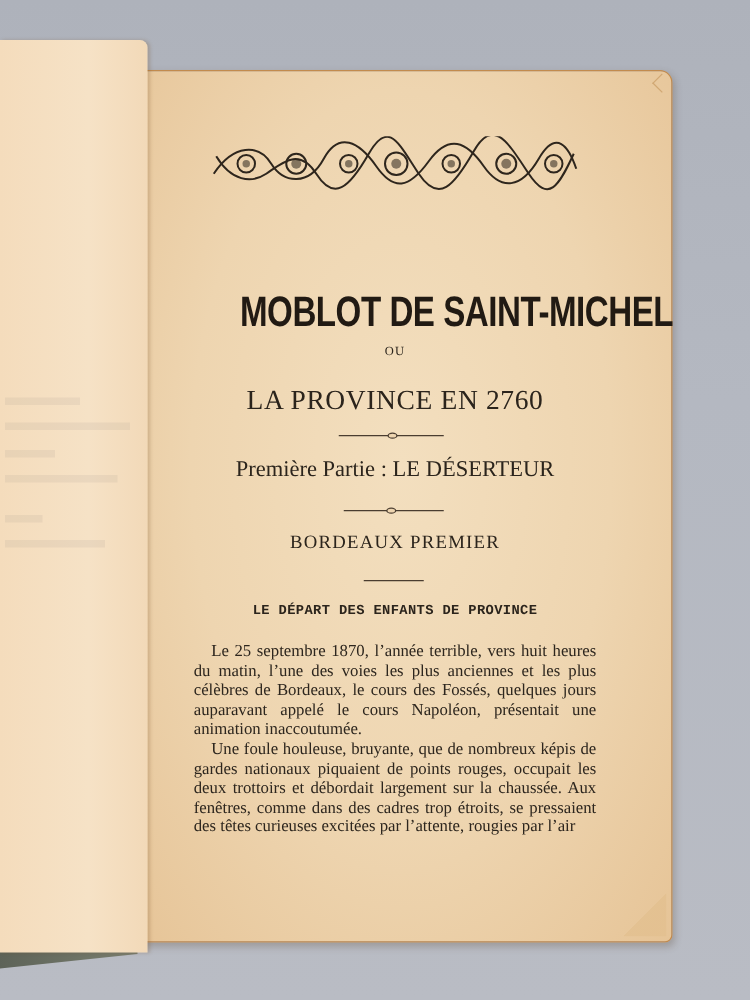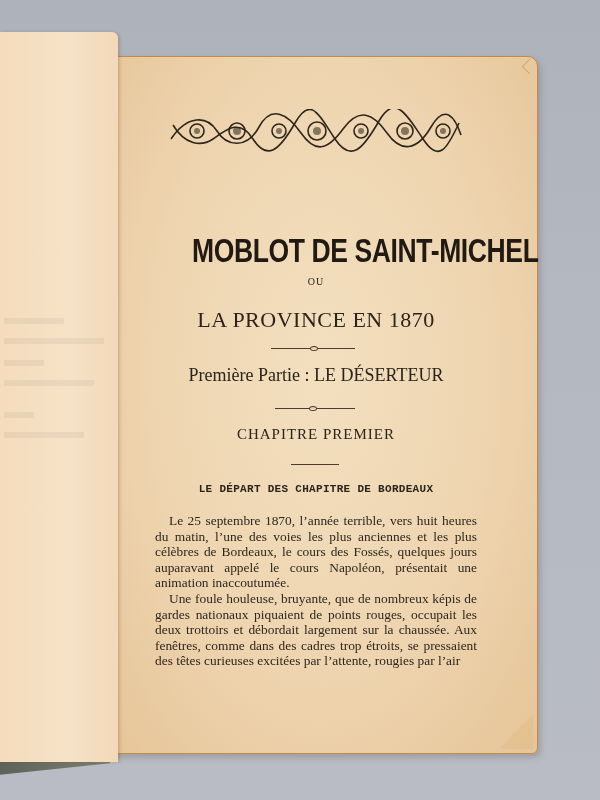--- a/index.html
+++ b/index.html
@@ -103,35 +103,35 @@
           <circle cx="112" cy="22" r="3"></circle>
         <circle cx="150" cy="22" r="4"></circle>
           <circle cx="194" cy="22" r="3"></circle>
           <circle cx="238" cy="22" r="4"></circle>
         <circle cx="276" cy="22" r="3"></circle>
       </g>
     </svg>
 
     <div class="center t-main">MOBLOT DE SAINT-MICHEL</div>
     <div class="center t-ou">OU</div>
-    <div class="center t-sub">LA PROVINCE EN 1870</div>
+    <div class="center t-sub">LA PROVINCE EN 2760</div>
 
     <div class="rule" style="left:110px;top:291px;width:84px"></div>
     <div class="rule-dot" style="left:149px;top:289px"></div>
 
     <div class="center t-part">Première Partie : LE DÉSERTEUR</div>
 
     <div class="rule" style="left:114px;top:351px;width:80px"></div>
     <div class="rule-dot" style="left:148px;top:349px"></div>
 
-    <div class="center t-chap">CHAPITRE PREMIER</div>
+    <div class="center t-chap">BORDEAUX PREMIER</div>
 
     <div class="rule" style="left:130px;top:407px;width:48px"></div>
 
-    <div class="center t-sect">LE DÉPART DES CHAPITRE DE BORDEAUX</div>
+    <div class="center t-sect">LE DÉPART DES ENFANTS DE PROVINCE</div>
 
     <div class="body-text">
       <p>Le 25 septembre 1870, l’année terrible, vers huit heures du matin, l’une des voies les plus anciennes et les plus célèbres de Bordeaux, le cours des Fossés, quelques jours auparavant appelé le cours Napoléon, présentait une animation inaccoutumée.</p>
       <p>Une foule houleuse, bruyante, que de nombreux képis de gardes nationaux piquaient de points rouges, occupait les deux trottoirs et débordait largement sur la chaussée. Aux fenêtres, comme dans des cadres trop étroits, se pressaient des têtes curieuses excitées par l’attente, rougies par l’air</p>
     </div>
   </div>
   <div class="fold"></div>
 </div>
 
 </body></html>

